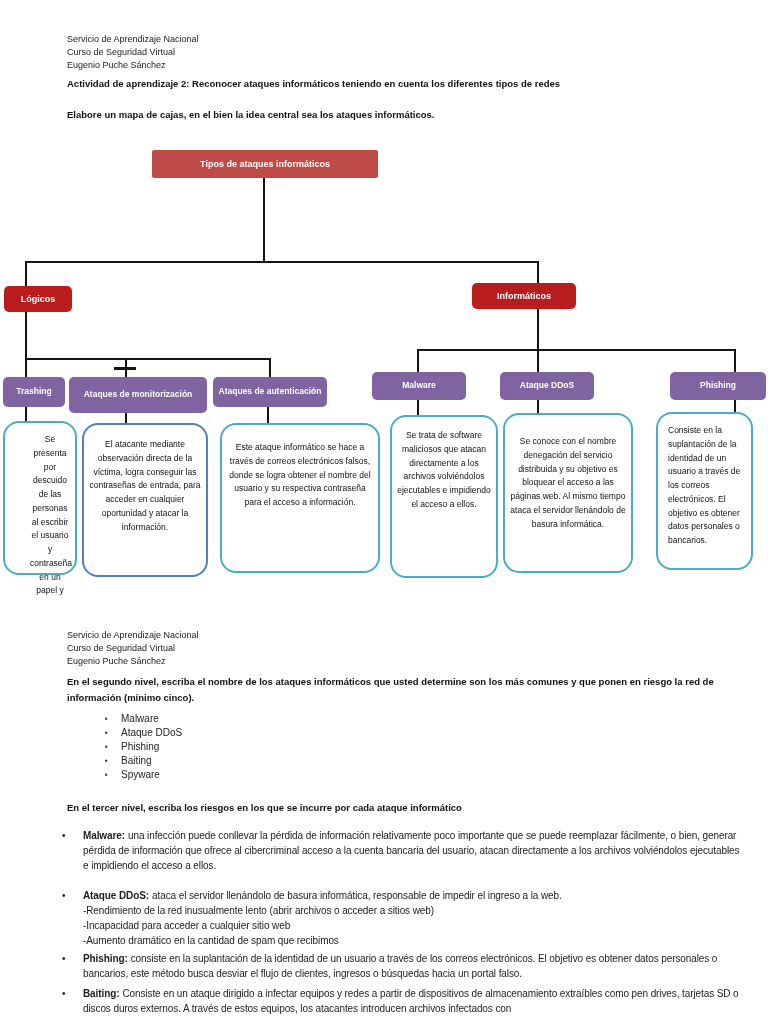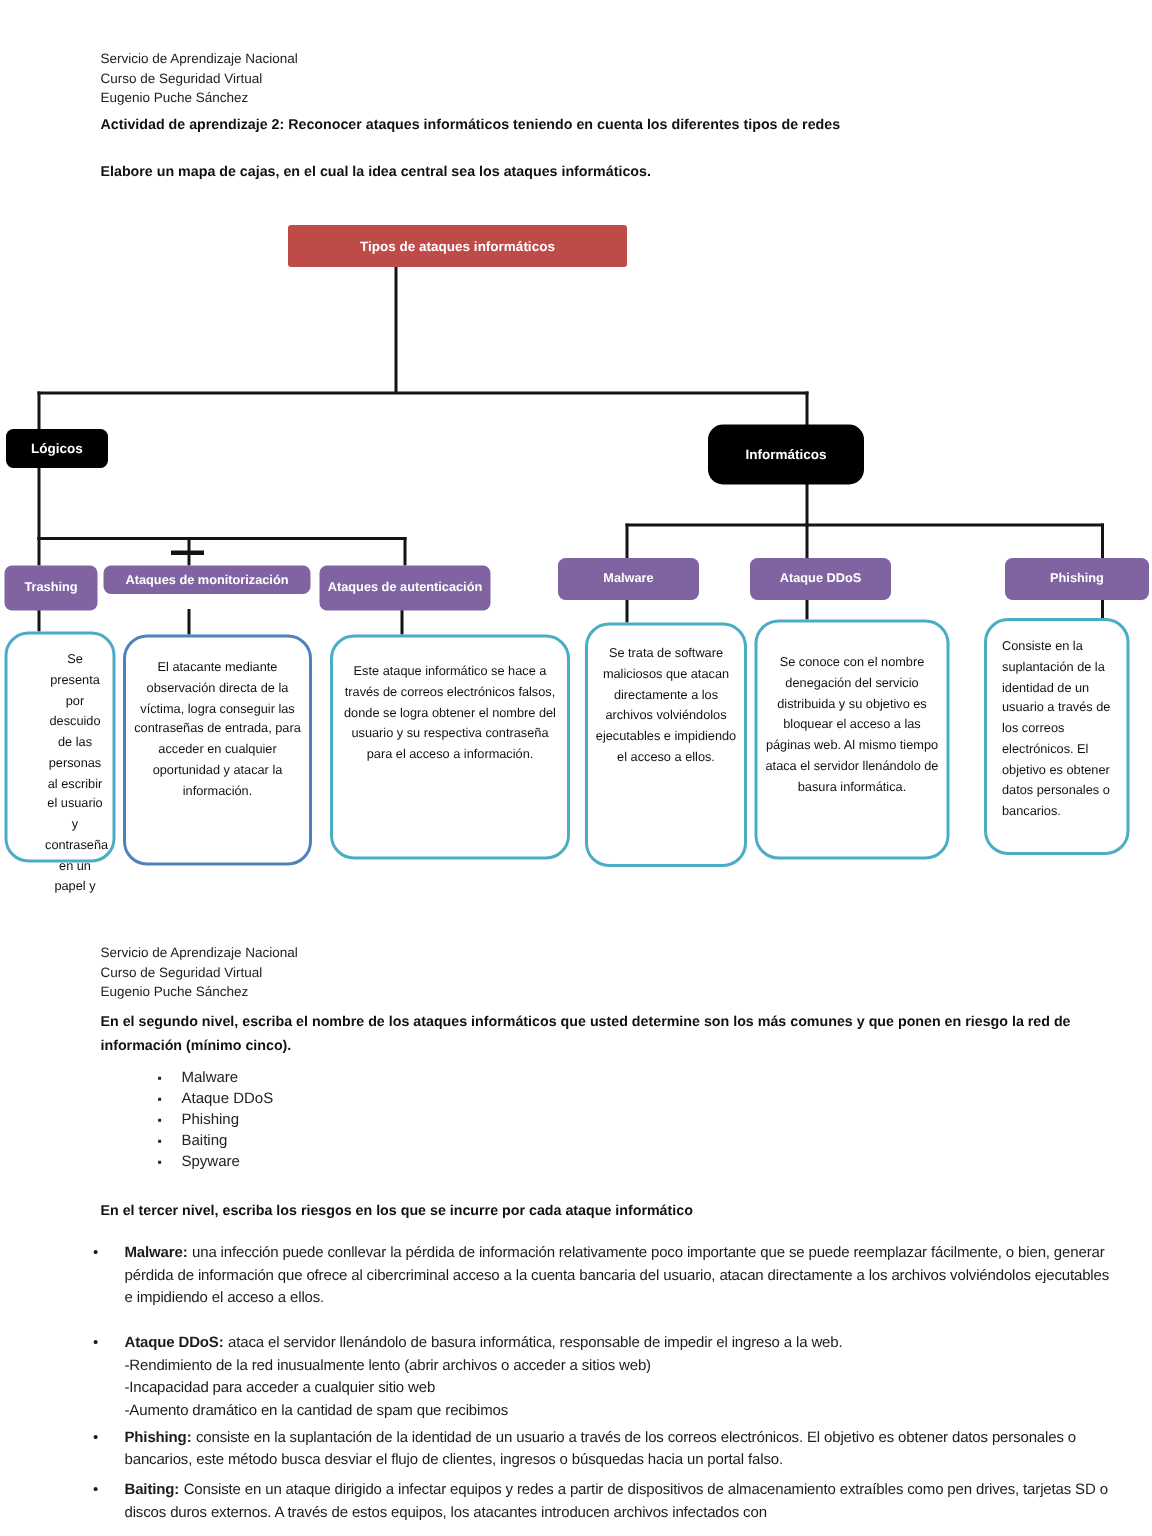--- a/index.html
+++ b/index.html
@@ -3,21 +3,21 @@
 <meta charset="utf-8">
 <style>
   html,body{margin:0;padding:0;background:#ffffff;}
   .page{position:relative;width:768px;height:1024px;background:#ffffff;overflow:hidden;
         font-family:"Liberation Sans",sans-serif;color:#1b1b1b;}
   .hdr{position:absolute;font-size:9px;line-height:13px;color:#222;}
   .bold-line{position:absolute;font-weight:bold;font-size:9.5px;color:#111;}
   .box{position:absolute;display:flex;align-items:center;justify-content:center;
        color:#fff;font-weight:bold;text-align:center;}
   .root-box{background:#be4b48;border-radius:2px;font-size:9px;}
-  .lvl1-box{background:#000000;border-radius:5px;font-size:9px;}
+  .lvl1-box{background:#b91c1c;border-radius:5px;font-size:9px;}
   .lvl2-box{background:#8064a2;border-radius:5px;font-size:8.5px;line-height:1.15;padding:0 3px;box-sizing:border-box;}
   .leaf{position:absolute;background:#fff;border:2px solid #4bacc6;border-radius:16px;
         font-size:8.5px;line-height:1.62;color:#111;text-align:center;box-sizing:border-box;padding:10px 5px 4px 5px;}
   .leaf.blue{border-color:#4f81bd;}
   .leaf.left{text-align:left;}
   .vline,.hline,.dash{position:absolute;background:#141414;}
   .vline{width:2px;}
   .hline{height:2px;}
   .dash{height:3px;}
   .blt-list{position:absolute;font-size:10px;line-height:14px;color:#222;}
@@ -34,21 +34,21 @@
 
 <div class="page">
 
   <div class="hdr" style="left:67px;top:33px;">
     <div>Servicio de Aprendizaje Nacional</div>
     <div>Curso de Seguridad Virtual</div>
     <div>Eugenio Puche Sánchez</div>
   </div>
 
   <div class="bold-line" style="left:67px;top:78px;width:634px;">Actividad de aprendizaje 2: Reconocer ataques informáticos teniendo en cuenta los diferentes tipos de redes</div>
-  <div class="bold-line" style="left:67px;top:109px;width:640px;">Elabore un mapa de cajas, en el cual la idea central sea los ataques informáticos.</div>
+  <div class="bold-line" style="left:67px;top:109px;width:640px;">Elabore un mapa de cajas, en el bien la idea central sea los ataques informáticos.</div>
 
   <div class="vline" style="left:263px;top:178px;height:84px;"></div>
   <div class="hline" style="left:25px;top:261px;width:514px;"></div>
   <div class="vline" style="left:25px;top:261px;height:25px;"></div>
   <div class="vline" style="left:537px;top:261px;height:23px;"></div>
   <div class="vline" style="left:25px;top:311px;height:49px;"></div>
   <div class="hline" style="left:25px;top:358px;width:246px;"></div>
   <div class="vline" style="left:25px;top:358px;height:19px;"></div>
   <div class="vline" style="left:125px;top:358px;height:19px;"></div>
   <div class="vline" style="left:269px;top:358px;height:19px;"></div>
@@ -58,27 +58,27 @@
   <div class="vline" style="left:417px;top:349px;height:23px;"></div>
   <div class="vline" style="left:537px;top:349px;height:23px;"></div>
   <div class="vline" style="left:734px;top:349px;height:23px;"></div>
   <div class="vline" style="left:25px;top:406px;height:15px;"></div>
   <div class="vline" style="left:125px;top:406px;height:17px;"></div>
   <div class="vline" style="left:267px;top:406px;height:17px;"></div>
   <div class="vline" style="left:417px;top:399px;height:16px;"></div>
   <div class="vline" style="left:537px;top:399px;height:14px;"></div>
   <div class="vline" style="left:734px;top:399px;height:13px;"></div>
 
-  <div class="box root-box" style="left:152px;top:150px;width:226px;height:28px;margin-left:40px;">Tipos de ataques informáticos</div>
+  <div class="box root-box" style="left:152px;top:150px;width:226px;height:28px;">Tipos de ataques informáticos</div>
 
   <div class="box lvl1-box" style="left:4px;top:286px;width:68px;height:26px;">Lógicos</div>
-  <div class="box lvl1-box" style="left:472px;top:283px;width:104px;height:40px;border-radius:10px;">Informáticos</div>
+  <div class="box lvl1-box" style="left:472px;top:283px;width:104px;height:26px;">Informáticos</div>
 
   <div class="box lvl2-box" style="left:3px;top:377px;width:62px;height:30px;">Trashing</div>
-  <div class="box lvl2-box" style="left:69px;top:377px;width:138px;height:19px;">Ataques de monitorización</div>
+  <div class="box lvl2-box" style="left:69px;top:377px;width:138px;height:36px;">Ataques de monitorización</div>
   <div class="box lvl2-box" style="left:213px;top:377px;width:114px;height:30px;">Ataques de autenticación</div>
   <div class="box lvl2-box" style="left:372px;top:372px;width:94px;height:28px;">Malware</div>
   <div class="box lvl2-box" style="left:500px;top:372px;width:94px;height:28px;">Ataque DDoS</div>
   <div class="box lvl2-box" style="left:670px;top:372px;width:96px;height:28px;">Phishing</div>
 
   <div class="leaf" style="left:3px;top:421px;width:74px;height:154px;padding-left:25px;">Se presenta por descuido de las personas al escribir el usuario y contraseña en un papel y</div>
   <div class="leaf blue" style="left:82px;top:423px;width:126px;height:154px;padding-top:13px;">El atacante mediante observación directa de la víctima, logra conseguir las contraseñas de entrada, para acceder en cualquier oportunidad y atacar la información.</div>
   <div class="leaf" style="left:220px;top:423px;width:160px;height:150px;padding-top:16px;">Este ataque informático se hace a través de correos electrónicos falsos, donde se logra obtener el nombre del usuario y su respectiva contraseña para el acceso a información.</div>
   <div class="leaf" style="left:390px;top:415px;width:108px;height:163px;padding-top:12px;">Se trata de software maliciosos que atacan directamente a los archivos volviéndolos ejecutables e impidiendo el acceso a ellos.</div>
   <div class="leaf" style="left:503px;top:413px;width:130px;height:160px;padding-top:20px;">Se conoce con el nombre denegación del servicio distribuida y su objetivo es bloquear el acceso a las páginas web. Al mismo tiempo ataca el servidor llenándolo de basura informática.</div>

